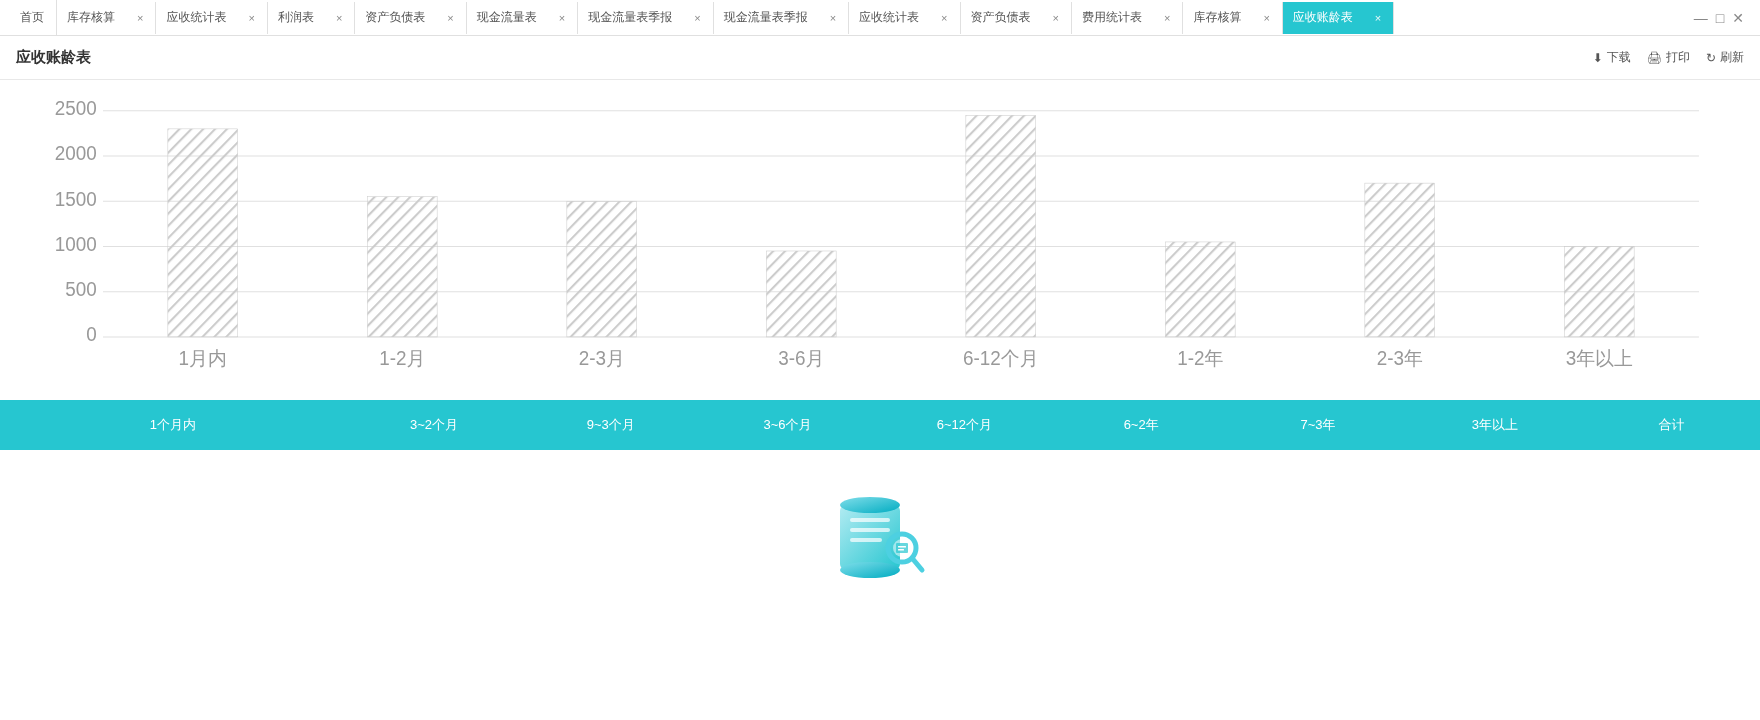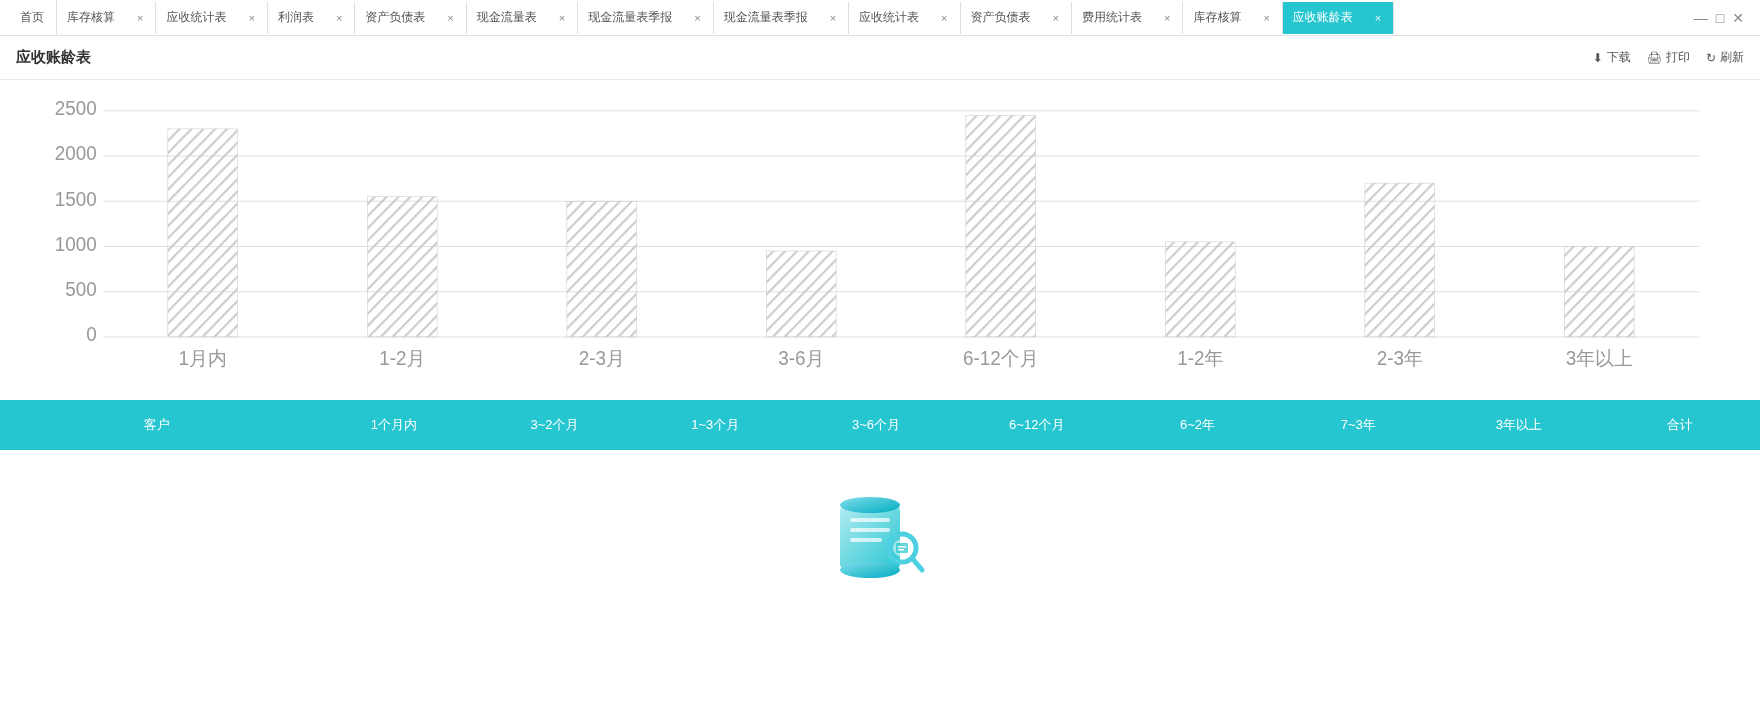--- a/index.html
+++ b/index.html
@@ -295,24 +295,23 @@
           <text x="1105" y="246" text-anchor="middle" font-size="18" fill="#999">1-2年</text>
           <rect x="1261.75" y="77.19999999999999" width="66.5" height="142.8" fill="url(#hatch-6)" stroke="#ccc" stroke-width="0.5"></rect>
           <text x="1295" y="246" text-anchor="middle" font-size="18" fill="#999">2-3年</text>
           <rect x="1451.75" y="136" width="66.5" height="84" fill="url(#hatch-7)" stroke="#ccc" stroke-width="0.5"></rect>
           <text x="1485" y="246" text-anchor="middle" font-size="18" fill="#999">3年以上</text>
         </svg>
     </div>
   </div>
 
   <div class="table-header" id="table-header-row">
-  <div class="th-cell" style="flex: 2 1 0%;">客户</div>
       <div class="th-cell">1个月内</div>
       <div class="th-cell">3~2个月</div>
-      <div class="th-cell">1~3个月</div>
+      <div class="th-cell">9~3个月</div>
       <div class="th-cell">3~6个月</div>
       <div class="th-cell">6~12个月</div>
       <div class="th-cell">6~2年</div>
       <div class="th-cell">7~3年</div>
       <div class="th-cell">3年以上</div>
       <div class="th-cell">合计</div>
     </div>
 
   <div class="empty-state">
     <div class="empty-icon">

